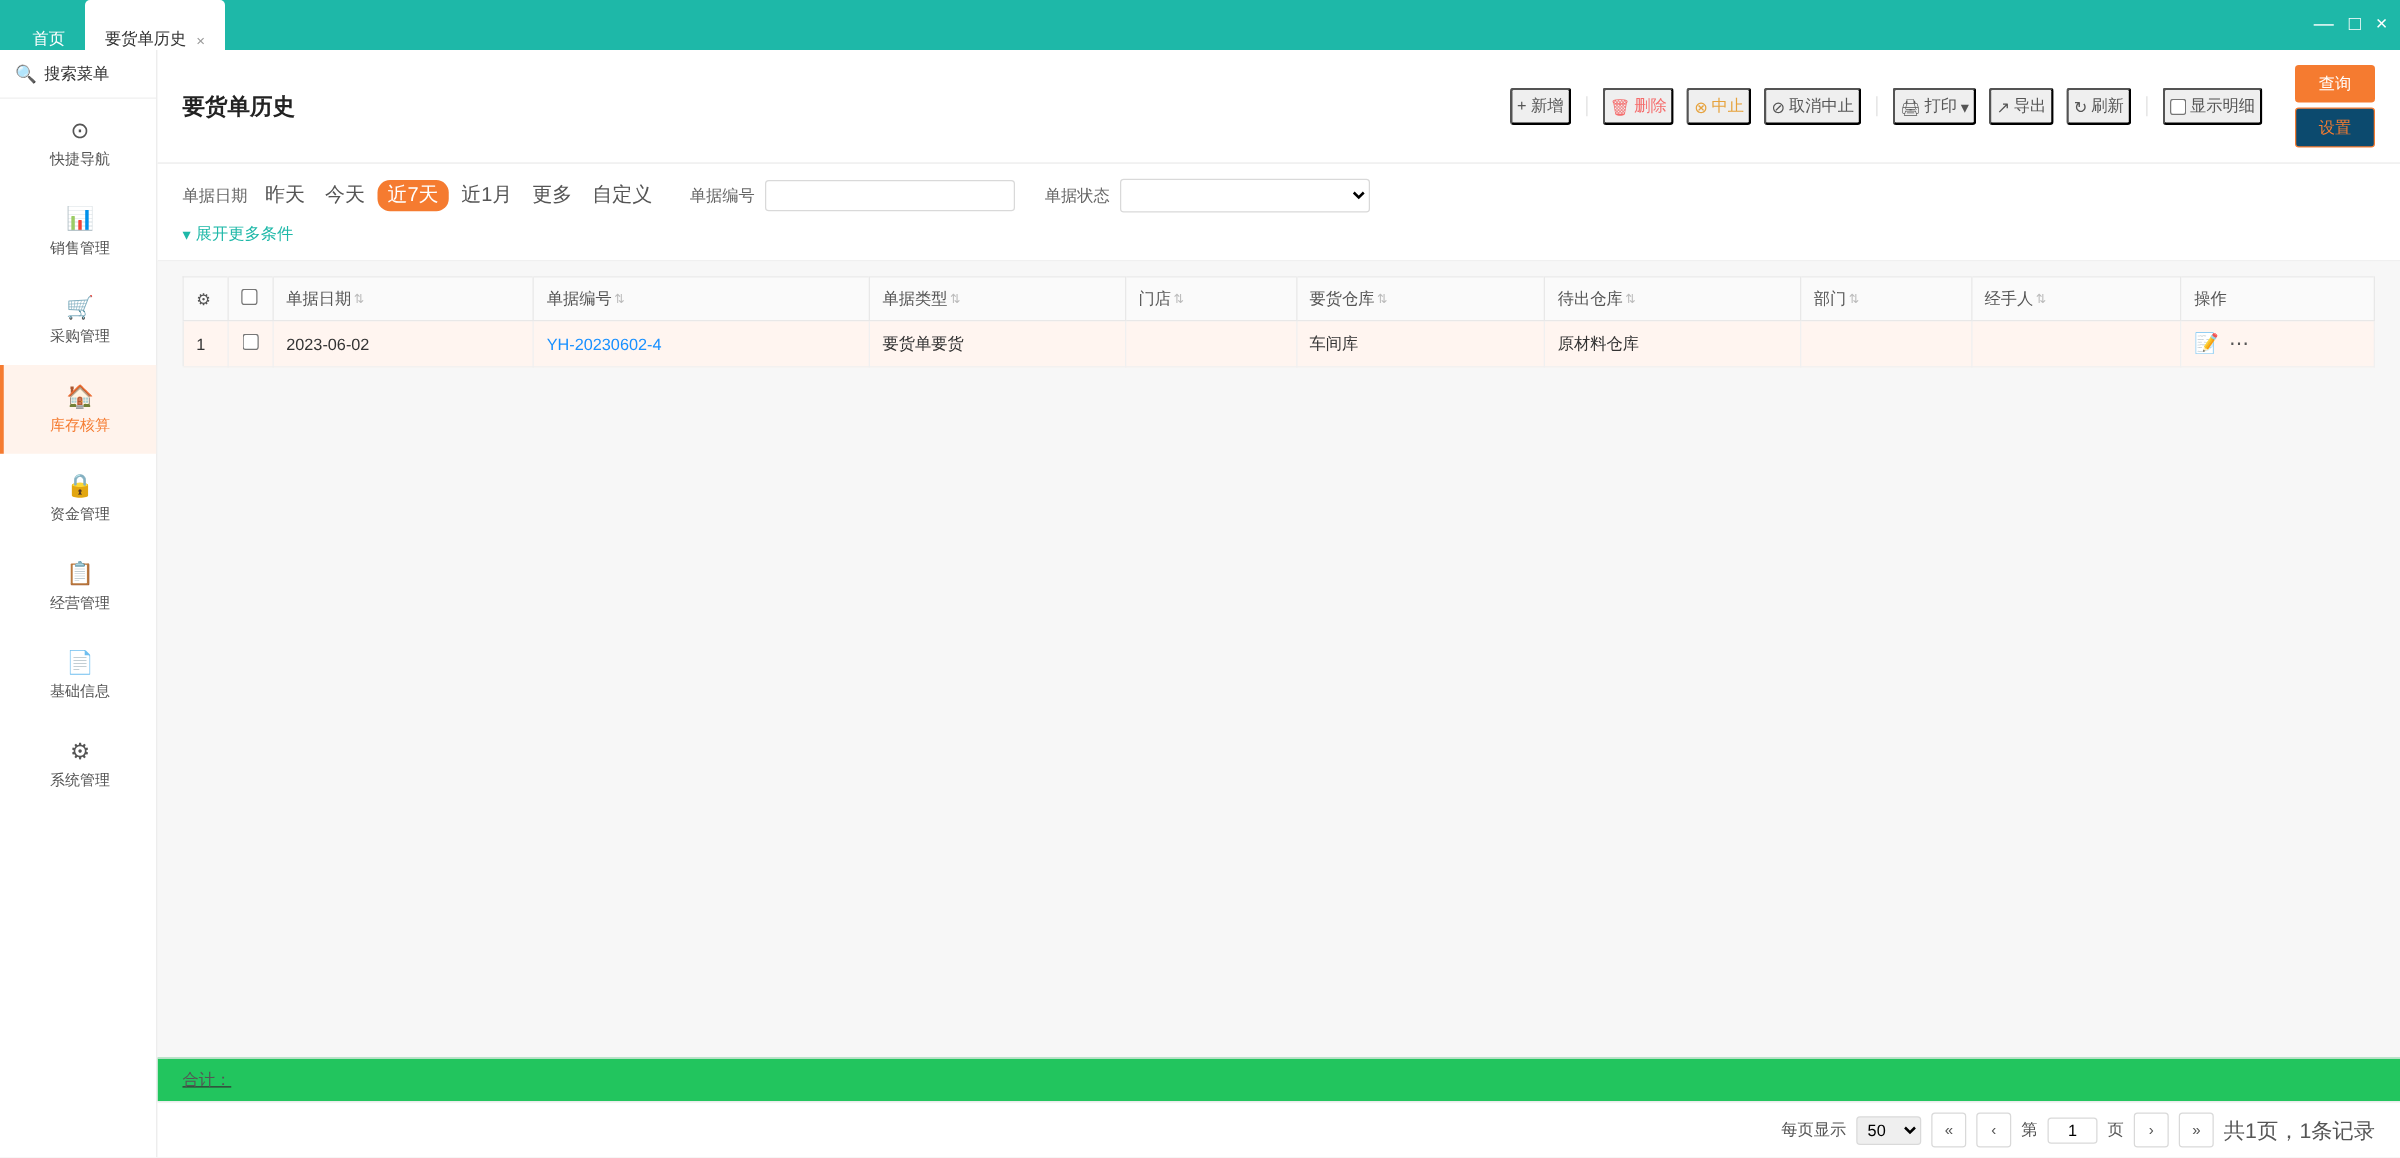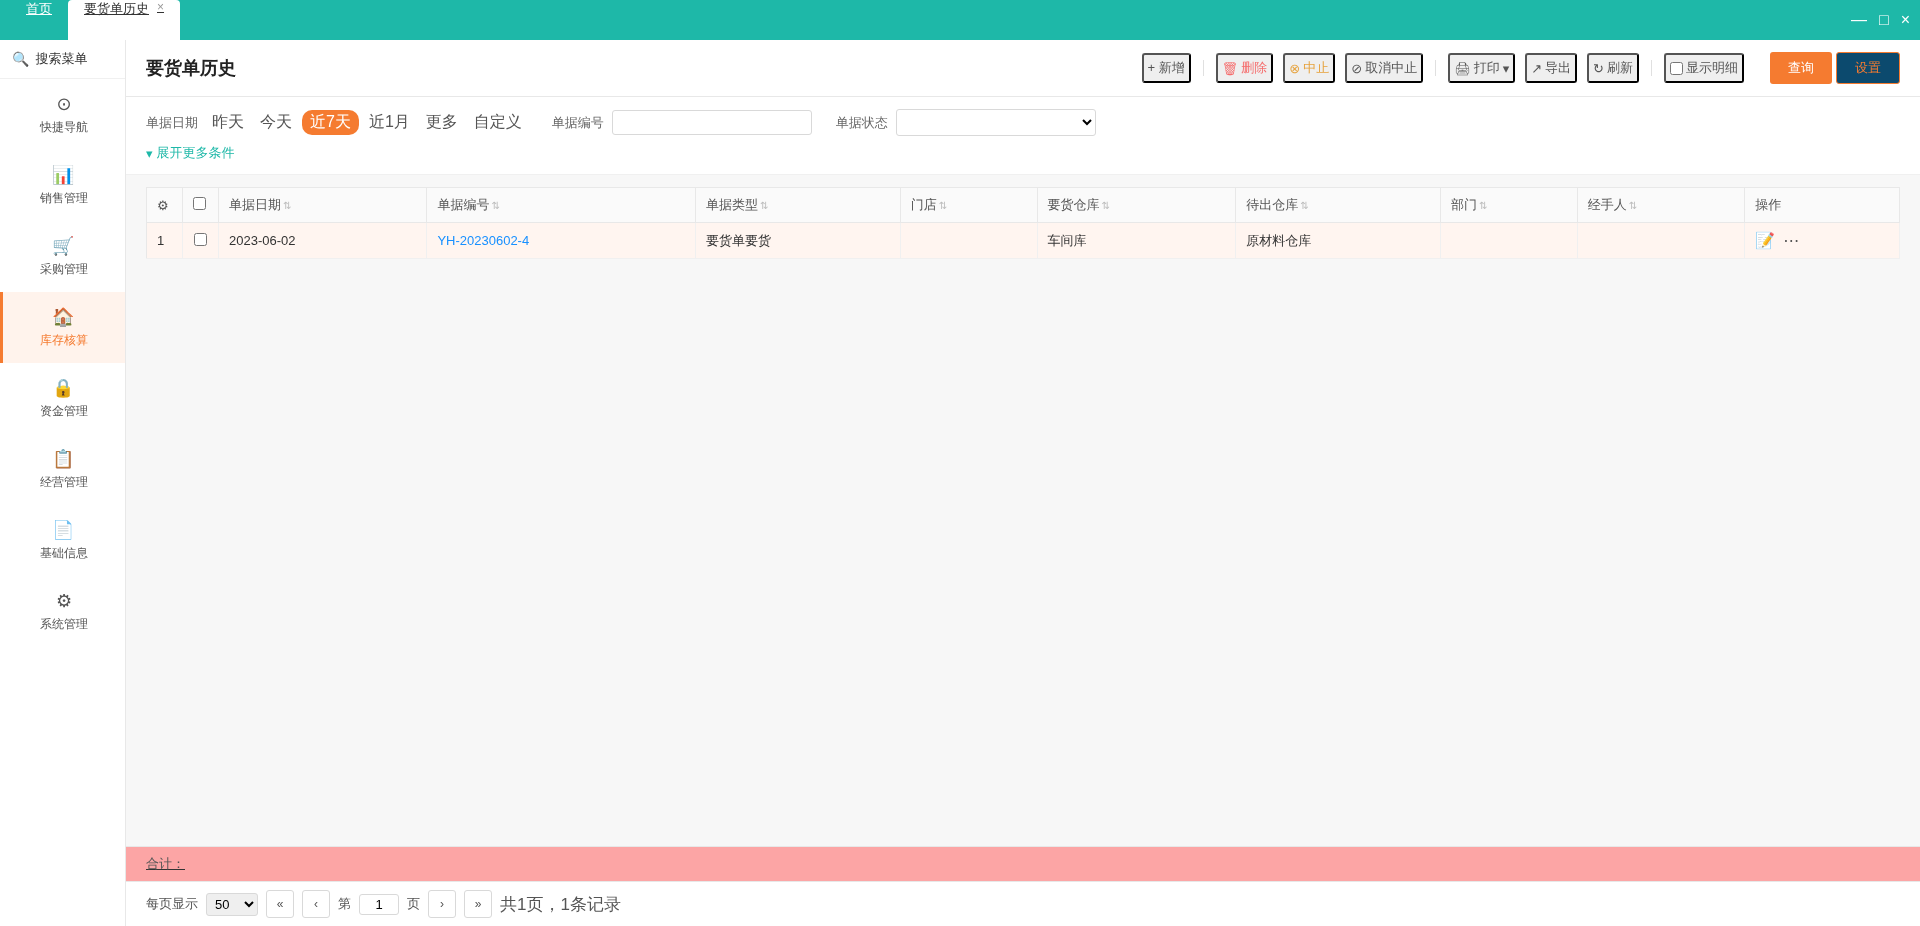--- a/index.html
+++ b/index.html
@@ -1,21 +1,21 @@
 <!DOCTYPE html>
 <html><head>
   <meta charset="utf-8">
   <style>
     * { box-sizing: border-box; margin: 0; padding: 0; }
     body { font-family: 'Microsoft YaHei', Arial, sans-serif; font-size: 13px; color: #333; background: #f5f5f5; display: flex; flex-direction: column; height: 926px; overflow: hidden; }
 
     
     .top-bar { background: #1eb8a8; display: flex; align-items: center; height: 40px; padding: 0 10px; flex-shrink: 0; }
     .top-bar .tab { display: flex; align-items: center; height: 100%; }
-    .tab-item { display: flex; align-items: flex-start; padding: 0 16px; height: 100%; font-size: 13px; color: #fff; cursor: pointer; text-decoration: underline; }
+    .tab-item { display: flex; align-items: flex-end; padding: 0 16px; height: 100%; font-size: 13px; color: #fff; cursor: pointer; }
     .tab-item.home { }
     .tab-item.active { background: #fff; color: #333; border-radius: 4px 4px 0 0; }
     .tab-item .close-btn { margin-left: 8px; font-size: 12px; color: #999; cursor: pointer; }
     .top-bar-right { margin-left: auto; display: flex; align-items: center; gap: 12px; }
     .top-bar-right .icon-btn { color: #fff; font-size: 16px; cursor: pointer; }
 
     
     .main-layout { display: flex; flex: 1; overflow: hidden; }
 
     
@@ -60,25 +60,25 @@
     .data-table tr.highlighted td { background: #fff5f0; }
     .settings-col { width: 36px; text-align: center; }
     .checkbox-col { width: 36px; text-align: center; }
     .col-sort { display: flex; align-items: center; gap: 2px; cursor: pointer; }
     .sort-icon { font-size: 10px; color: #bbb; }
     .link-text { color: #1890ff; cursor: pointer; text-decoration: none; }
     .action-icons { display: flex; gap: 8px; }
     .action-icon { font-size: 16px; color: #555; cursor: pointer; }
 
     
-    .summary-bar { background: #fca5a5; border-top: 1px solid #e8e8e8; padding: 8px 20px; display: flex; align-items: center; flex-shrink: 0; text-decoration: underline; }
+    .summary-bar { background: #22c55e; border-top: 1px solid #e8e8e8; padding: 8px 20px; display: flex; align-items: center; flex-shrink: 0; text-decoration: underline; }
     .summary-label { font-size: 13px; color: #555; }
 
     
-    .pagination { background: #fff; border-top: 1px solid #e8e8e8; padding: 8px 20px; display: flex; align-items: center; gap: 8px; flex-shrink: 0; }
+    .pagination { background: #fff; border-top: 1px solid #e8e8e8; padding: 8px 20px; display: flex; align-items: center; justify-content: flex-end; gap: 8px; flex-shrink: 0; }
     .pagination-label { font-size: 13px; color: #555; }
     .pagination-select { border: 1px solid #d9d9d9; border-radius: 3px; padding: 2px 4px; font-size: 13px; }
     .pagination-btn { width: 28px; height: 28px; border: 1px solid #d9d9d9; background: #fff; border-radius: 3px; cursor: pointer; display: flex; align-items: center; justify-content: center; font-size: 12px; color: #555; }
     .pagination-input { width: 40px; text-align: center; border: 1px solid #d9d9d9; border-radius: 3px; padding: 2px 4px; font-size: 13px; }
     .pagination-info { font-size: 17px; color: #555; }
 
     
     input[type="checkbox"] { cursor: pointer; }
   </style>
 </head>
@@ -173,21 +173,21 @@
         </button>
         <button class="toolbar-btn">
           <span>↻</span>
           <span>刷新</span>
         </button>
         <div class="toolbar-divider"></div>
         <button class="toolbar-btn">
           <input type="checkbox" style="">
           <span>显示明细</span>
         </button>
-        <div style="margin-left: 16px; display: flex; flex-direction: row; gap: 4px;">
+        <div style="margin-left: 16px; display: flex; flex-direction: column; gap: 4px;">
           <button class="btn-query">查询</button>
           <button class="btn-settings">设置</button>
         </div>
       </div>
     </div>
 
     <div class="filter-bar">
       <div class="filter-row">
         <div class="filter-item">
           <span class="filter-label">单据日期</span>

